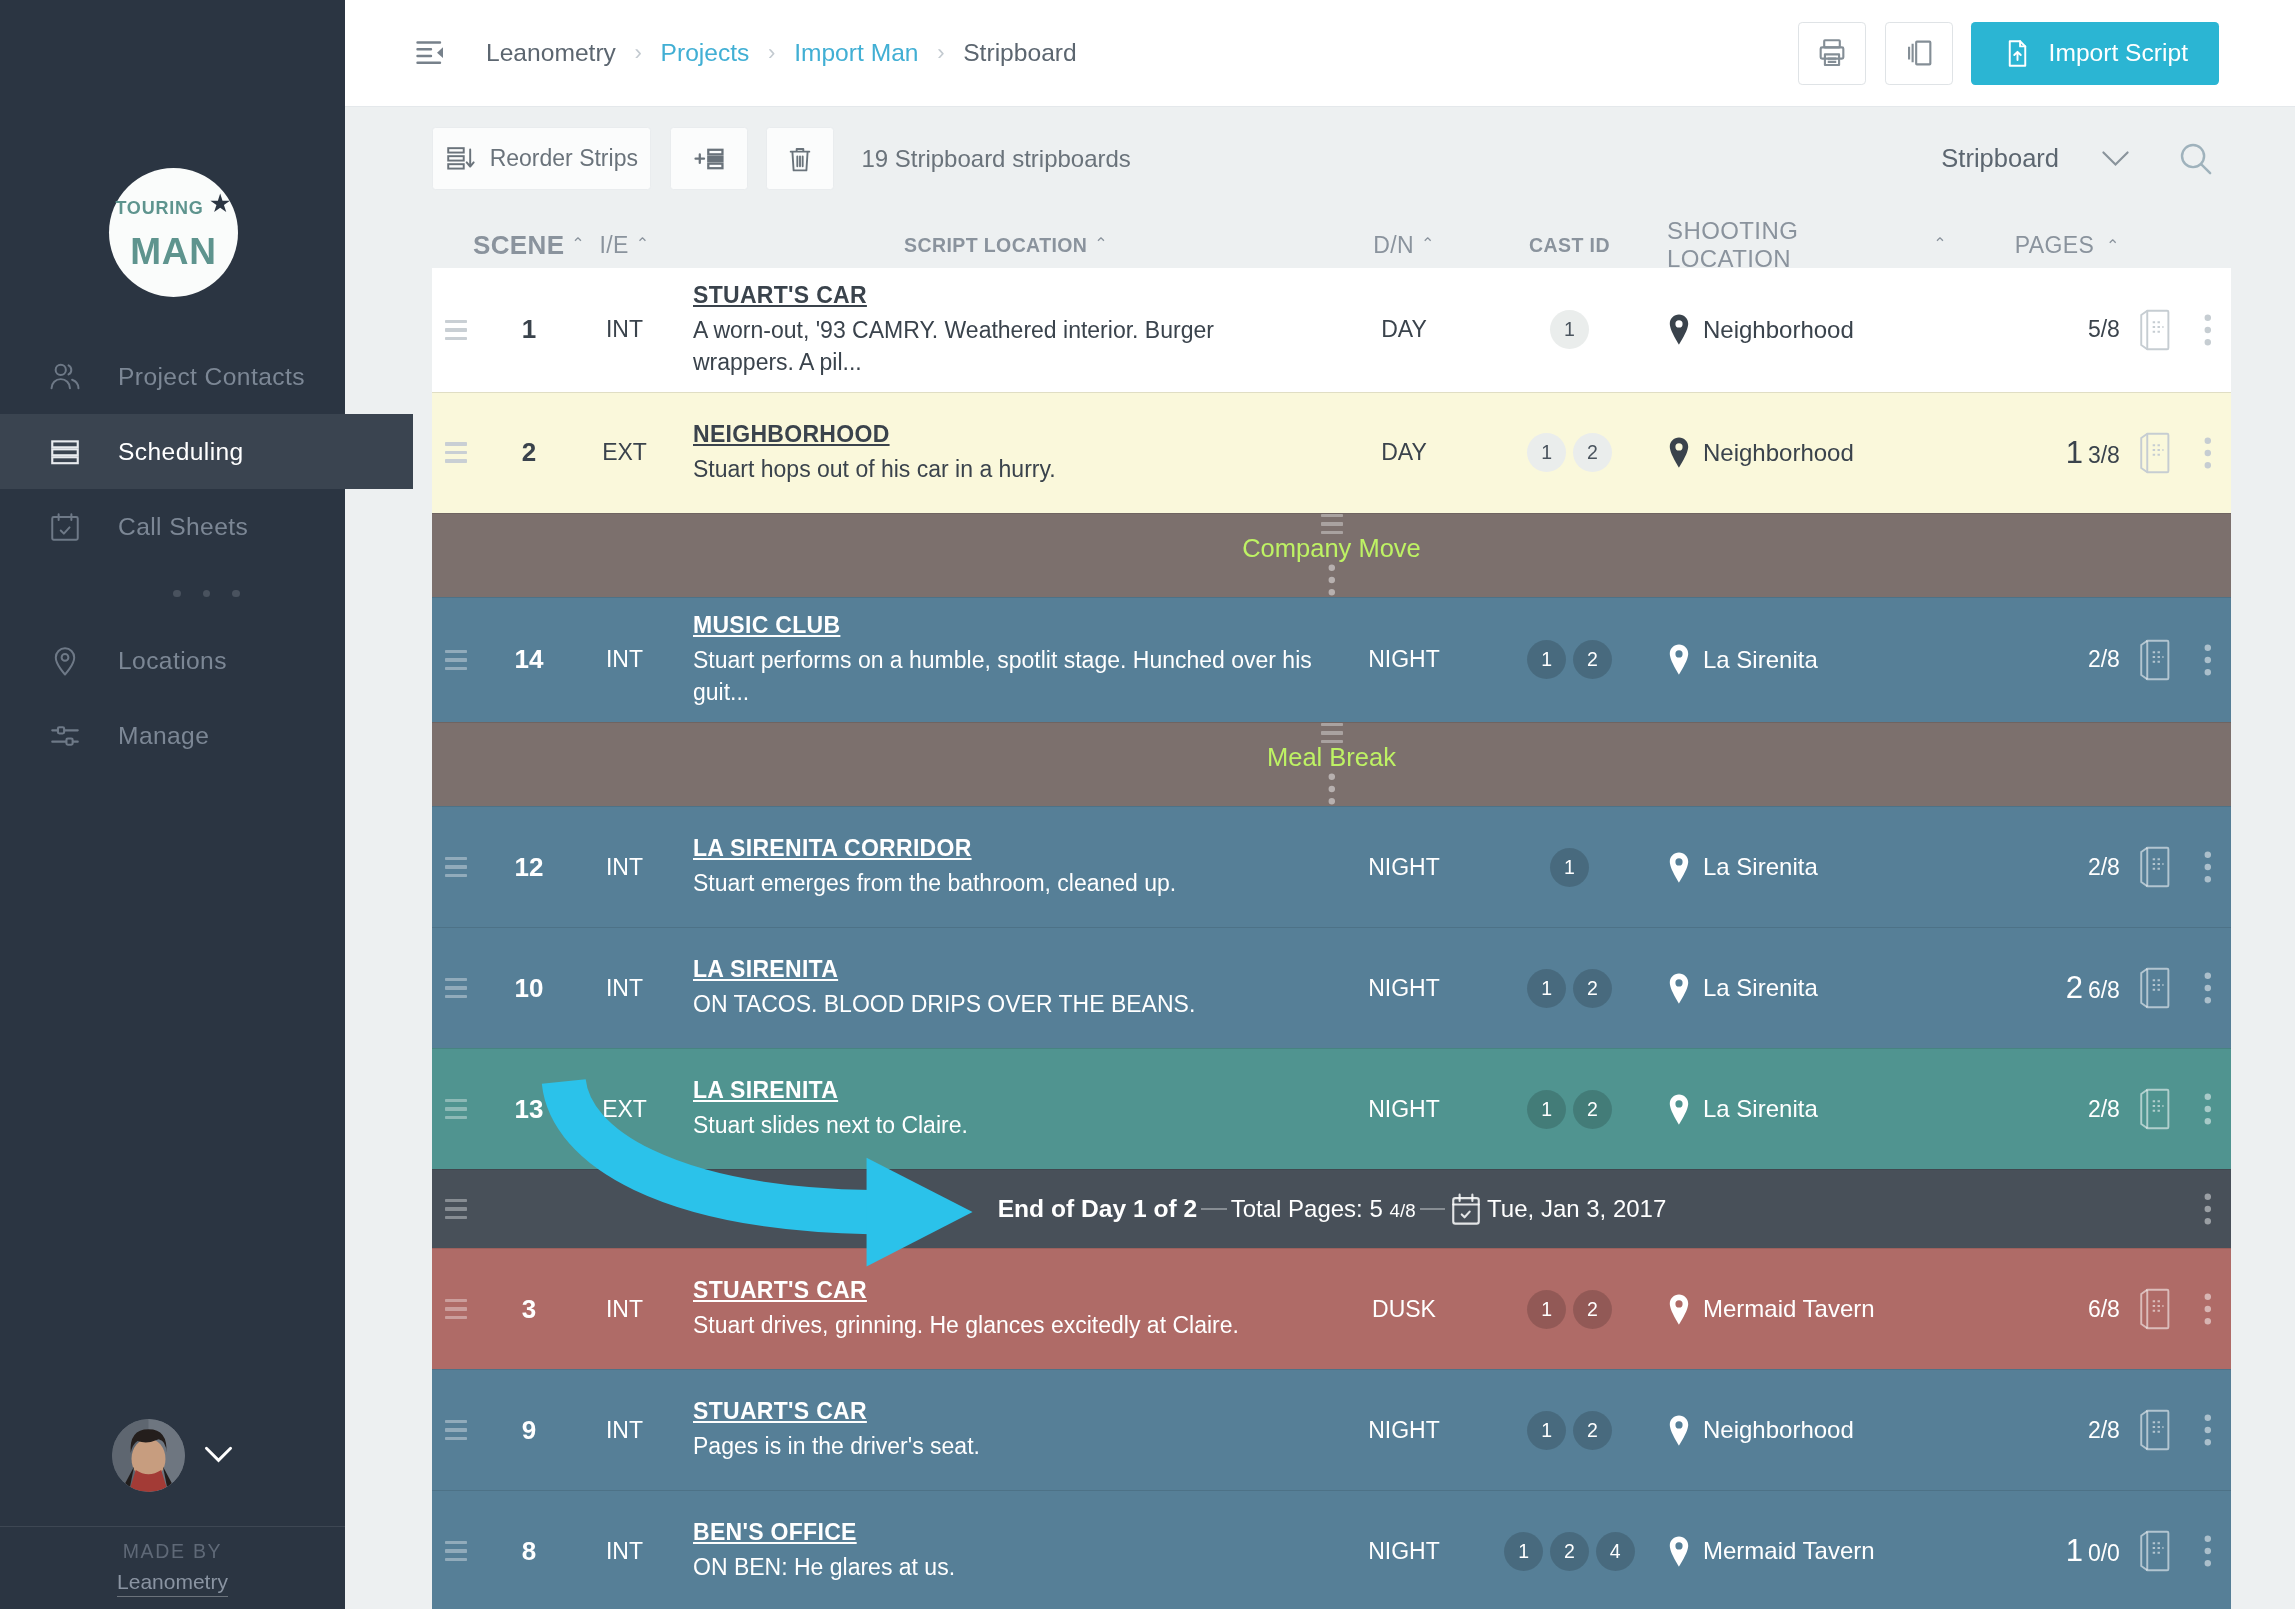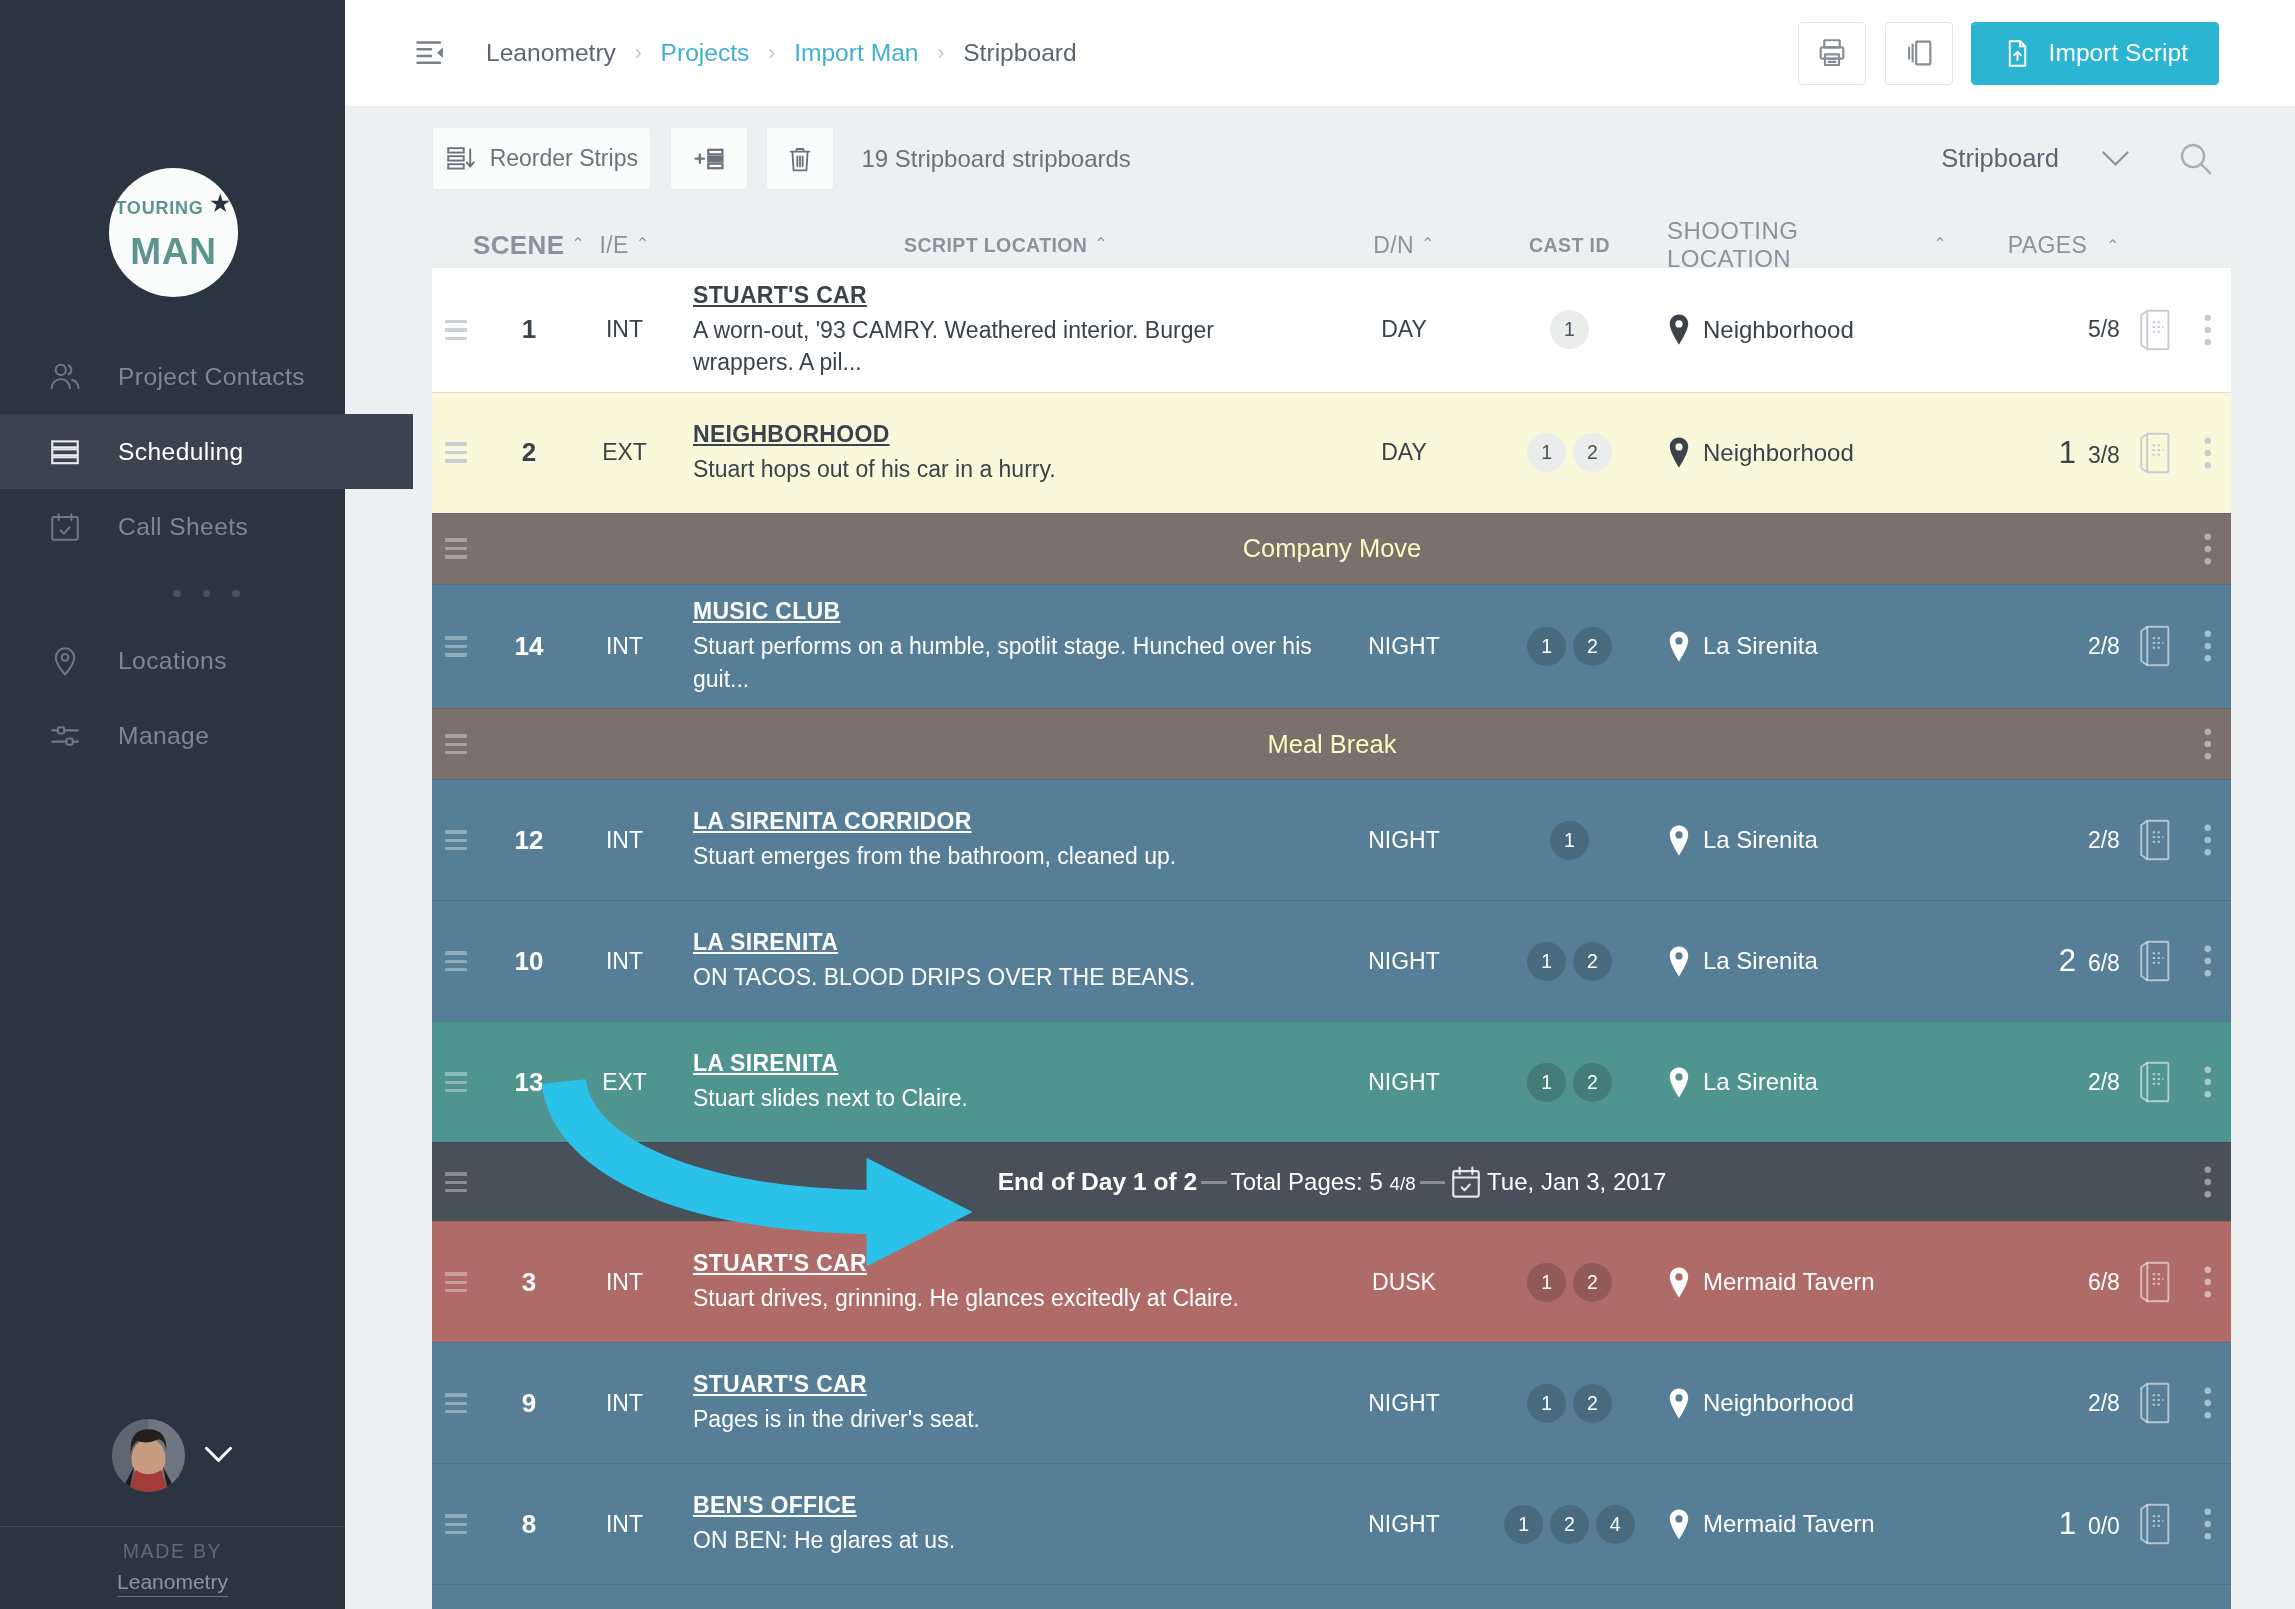--- a/index.html
+++ b/index.html
@@ -60,41 +60,41 @@
   .board-header{position:absolute;top:115px;left:87px;width:1799px;height:46px;display:flex;align-items:center;color:#8A939D;font-size:19.5px;font-weight:600;letter-spacing:0.4px;}
   .board-header .caret{font-size:16px;margin-left:6.8px;position:relative;top:-1.7px;font-weight:400;}
   .strips{position:absolute;top:161px;left:87px;width:1799px;}
   .strip{display:flex;align-items:center;min-height:121px;position:relative;cursor:pointer;}
   .strip + .strip{border-top:0.8px solid rgba(0,0,0,.10);}
   .strip--white{background:#FFFFFF;color:#3A434C;}
   .strip--yellow{background:#FAF8DB;color:#3A434C;}
   .strip--blue{background:#567F97;color:#FFFFFF;}
   .strip--green{background:#509490;color:#FFFFFF;}
   .strip--red{background:#AF6B67;color:#FFFFFF;}
-  .strip--banner{background:#7C706D;color:#fef9c3;min-height:71px;}
+  .strip--banner{background:#7C706D;color:#bef264;min-height:71px;flex-direction:column;}
   .strip--day{background:#485059;color:#FFFFFF;min-height:79px;}
   .strip--cut{min-height:35px;}
 
   .cell{display:flex;align-items:center;justify-content:center;}
   .cell-handle{width:48px;flex-direction:column;gap:5.1px;cursor:grab;}
   .hbar{width:22px;height:3.4px;border-radius:0.8px;background:rgba(255,255,255,.35);}
   .is-light .hbar{background:#C9CFD4;}
   .cell-scene{width:98px;font-size:26px;font-weight:600;}
   .cell-ie{width:93px;font-size:23px;font-weight:300;}
   .cell-title{flex:1;padding:13.6px 17px 13.6px 22px;display:block;align-self:center;}
   .cell-title .t{font-size:23px;font-weight:700;letter-spacing:0.3px;margin-bottom:5.1px;text-decoration:underline;}
   .cell-title .d{font-size:23px;font-weight:300;line-height:1.4;max-width:815px;}
   .cell-dn{width:136px;font-size:23px;font-weight:300;}
   .cell-cast{width:195px;gap:6.8px;}
   .chip{width:39px;height:39px;border-radius:50%;background:rgba(0,0,0,.16);color:#fff;font-size:19.5px;display:flex;align-items:center;justify-content:center;}
   .is-light .chip{background:#EAEDEC;color:#4A545E;}
   .cell-loc{width:280px;justify-content:flex-start;gap:12px;font-size:24px;font-weight:300;}
   .cell-loc .pin{display:flex;color:#fff;}
   .is-light .cell-loc .pin{color:#3A434C;}
-  .cell-pages{width:178px;justify-content:flex-end;padding-right:5.1px;font-size:23px;font-weight:300;gap:12px;align-items:baseline;}
+  .cell-pages{width:178px;justify-content:flex-end;padding-right:5.1px;font-size:23px;font-weight:300;gap:5px;align-items:baseline;}
   .cell-pages .pw{font-size:31px;font-weight:400;}
   .cell-doc{width:59px;color:rgba(255,255,255,.55);}
   .is-light .cell-doc{color:#C6CDD2;}
   .cell-dots{width:47px;color:rgba(255,255,255,.5);cursor:pointer;}
   .is-light .cell-dots{color:#C6CDD2;}
   .strip--banner .cell-dots,.strip--day .cell-dots{color:rgba(255,255,255,.45);}
   .banner-label{flex:1;text-align:center;font-size:25.5px;font-weight:300;}
   .day-wrap{flex:1;display:flex;align-items:center;justify-content:center;gap:4px;}
   .day-wrap .dw-title{font-size:24.6px;font-weight:700;}
   .day-wrap .dash{width:25.5px;height:2.5px;background:rgba(255,255,255,.35);}

